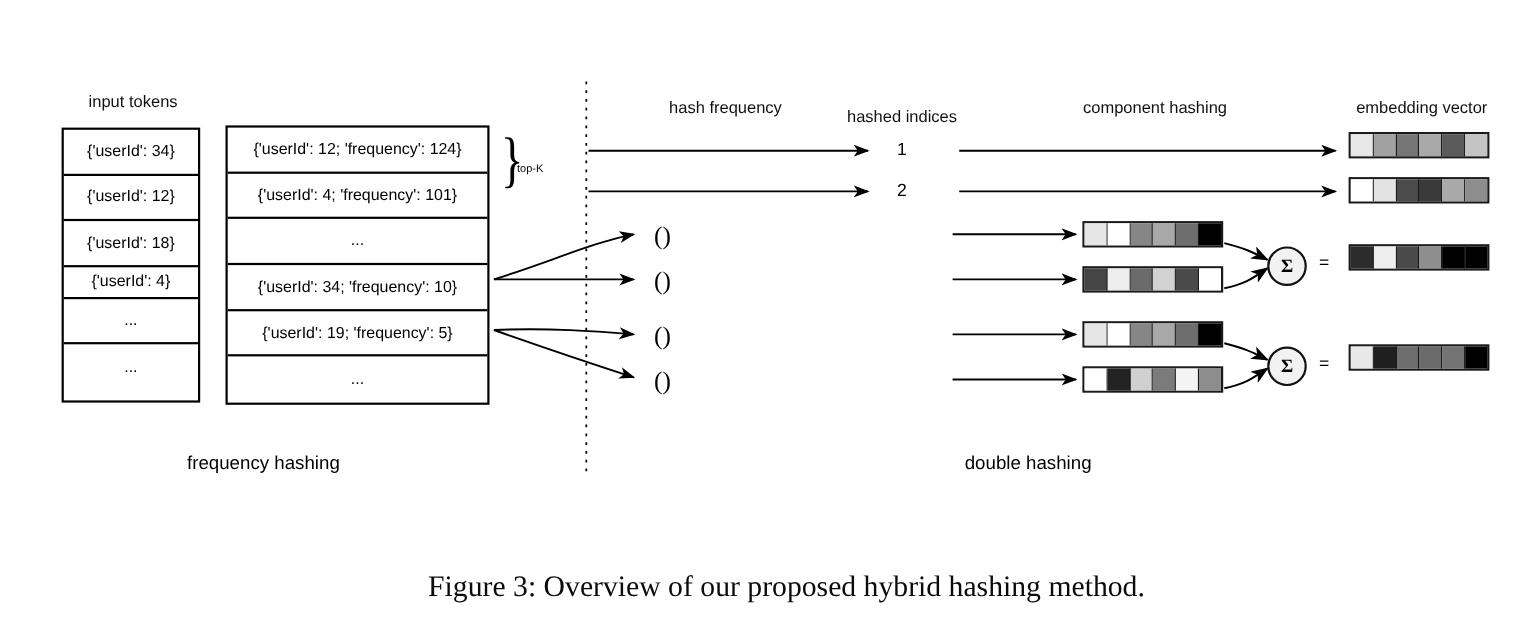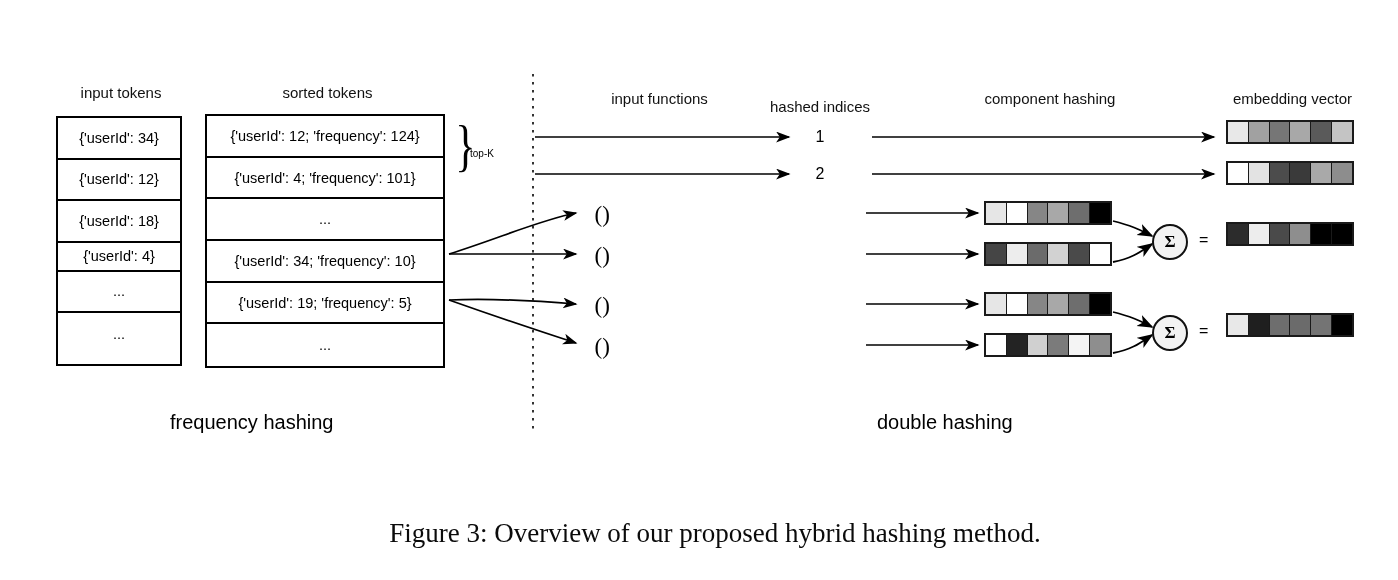--- a/index.html
+++ b/index.html
@@ -18,21 +18,21 @@
             display:flex;align-items:center;justify-content:center;
             font-size:14.5px;white-space:nowrap;color:#000;}
   .tbl .row:last-child{border-bottom:none;}
 
   
   .brace{font-size:56px;line-height:0.9;font-family:"Liberation Serif","DejaVu Serif",serif;
          font-weight:300;transform:scaleX(.75);}
   .topk{font-size:10px;white-space:nowrap;}
 
   
-  .sect-label{font-size:20px;white-space:nowrap;text-align:center;}
+  .sect-label{font-size:17px;white-space:nowrap;text-align:center;}
 
   
   .hfn{font-size:16px;white-space:nowrap;color:#000;}
   .hfn .hsym{font-family:"Liberation Serif","DejaVu Serif",serif;
              font-style:italic;font-weight:bold;font-size:19px;}
   .hfn .hsub{font-size:12px;font-weight:bold;font-family:"Liberation Serif","DejaVu Serif",serif;
              font-style:normal;vertical-align:-3px;}
   .hfn .harg{font-size:14.5px;font-family:"Liberation Sans","DejaVu Sans",sans-serif;}
   .paren{font-family:"Liberation Serif","DejaVu Serif",serif;font-size:23px;vertical-align:-3px;}
 
@@ -94,22 +94,21 @@
     <line x1="866" y1="345" x2="978" y2="345" stroke="#000" stroke-width="1.7" marker-end="url(#ah)"></line>
 
     <path d="M1113,221 C1133,226 1140,230 1152,236" fill="none" stroke="#000" stroke-width="1.8" marker-end="url(#ahs)"></path>
     <path d="M1113,262 C1133,258 1140,252 1152,244" fill="none" stroke="#000" stroke-width="1.8" marker-end="url(#ahs)"></path>
 
     <path d="M1113,312 C1133,317 1140,321 1152,327" fill="none" stroke="#000" stroke-width="1.8" marker-end="url(#ahs)"></path>
     <path d="M1113,353 C1133,349 1140,343 1152,335" fill="none" stroke="#000" stroke-width="1.8" marker-end="url(#ahs)"></path>
   </svg>
 
   <div class="abs col-head" style="left:56px;top:84px;width:130px;">input tokens</div>
-  <div class="abs col-head" style="left:205px;top:84px;width:245px;">sorted tokens</div>
-  <div class="abs col-head" style="left:577px;top:90px;width:165px;">input functions</div>
+  <div class="abs col-head" style="left:577px;top:90px;width:165px;">hash frequency</div>
   <div class="abs col-head" style="left:745px;top:98px;width:150px;">hashed indices</div>
   <div class="abs col-head" style="left:960px;top:90px;width:180px;">component hashing</div>
   <div class="abs col-head" style="left:1200px;top:90px;width:185px;">embedding vector</div>
 
   <div class="abs tbl" id="input-tbl" style="left:56px;top:116px;width:126px;height:250px;">
       <div class="row" style="height: 41.5px; text-align: right;">
         <span>{'userId': 34}</span>
       </div>
       <div class="row" style="height: 41.5px;">
         <span>{'userId': 12}</span>

